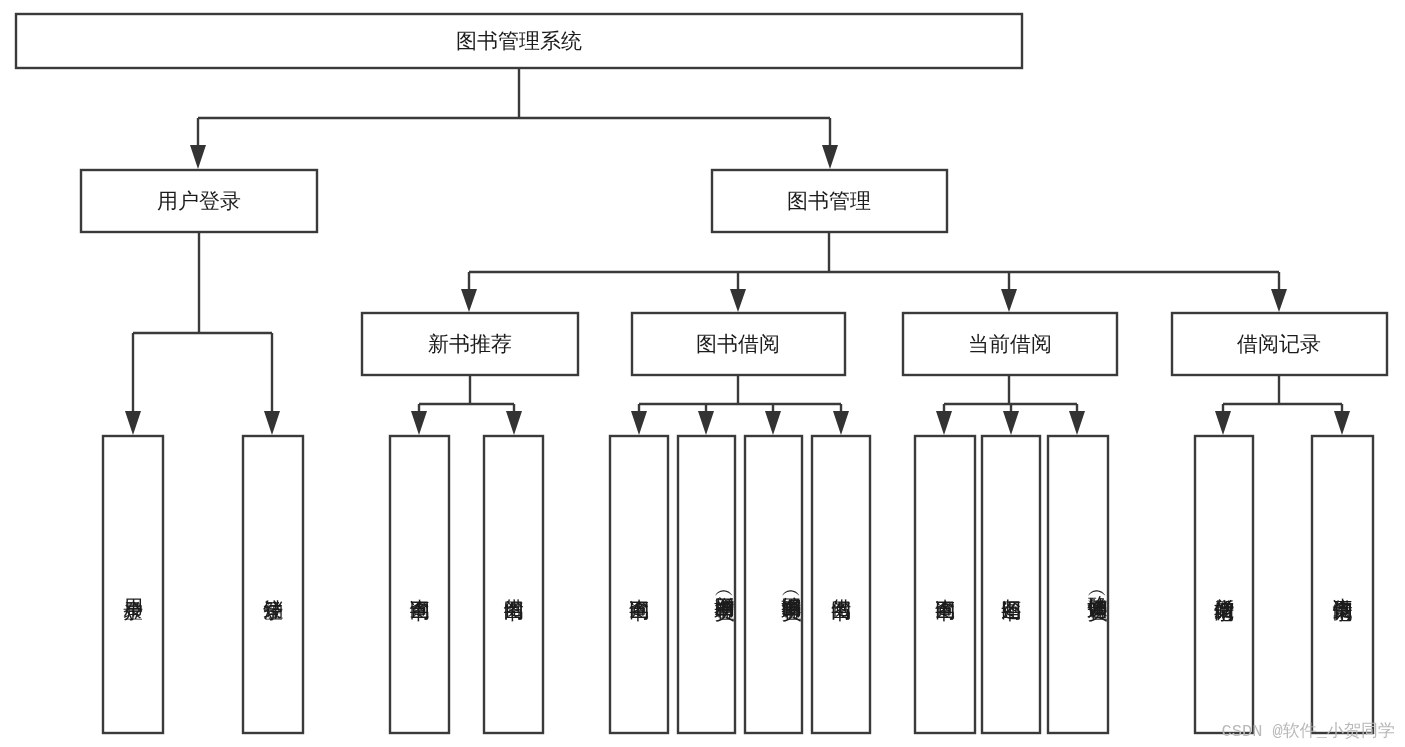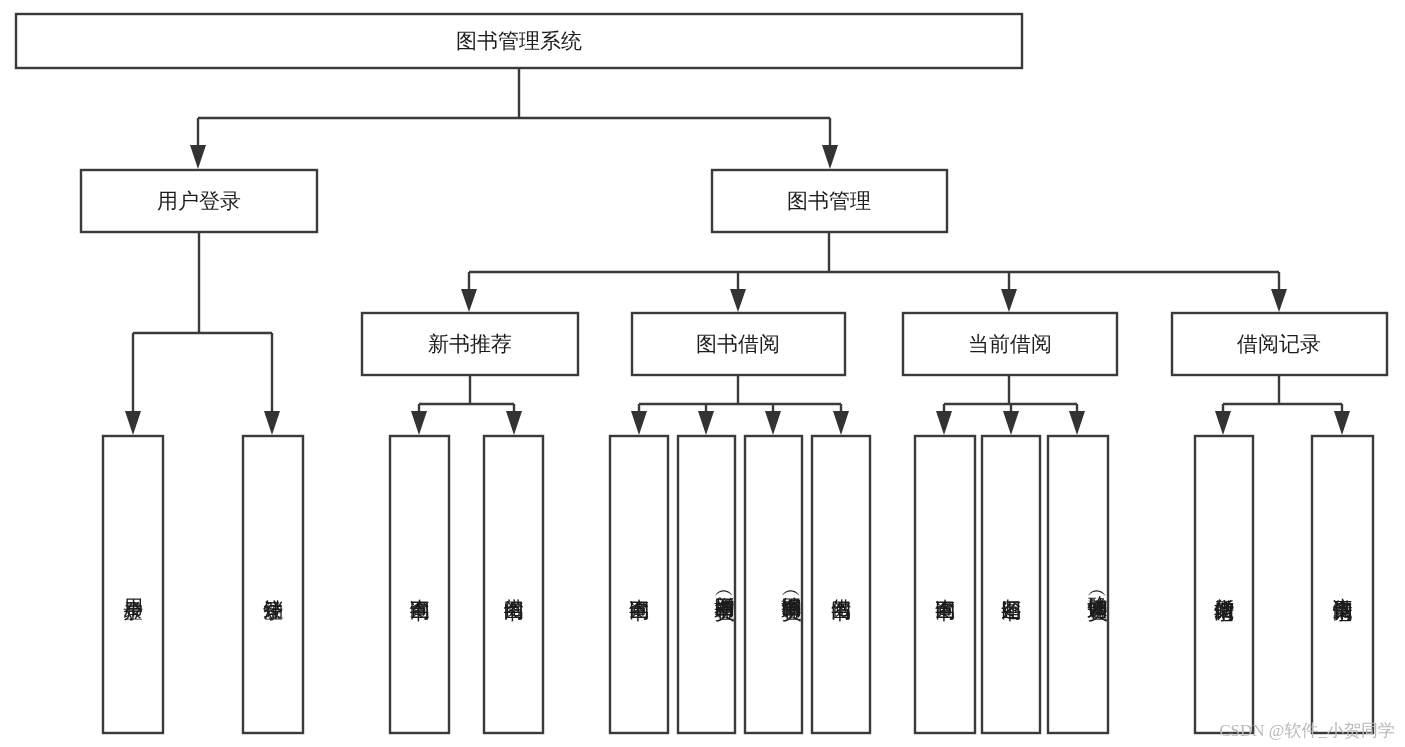--- a/index.html
+++ b/index.html
@@ -59,21 +59,21 @@
     color: #1c1c1c;
     letter-spacing: 1px;
     white-space: nowrap;
     text-align: center;
     pointer-events: none;
   }
   .watermark {
     position: absolute;
     right: 10px;
     bottom: 5px;
-    font-family: Liberation Serif, serif;
+    font-family: Liberation Mono, monospace;
     font-size: 17px;
     color: #b9b9b9;
     white-space: nowrap;
   }
 </style>
 </head>
 <body>
 
 <div id="diagram-root">
 

